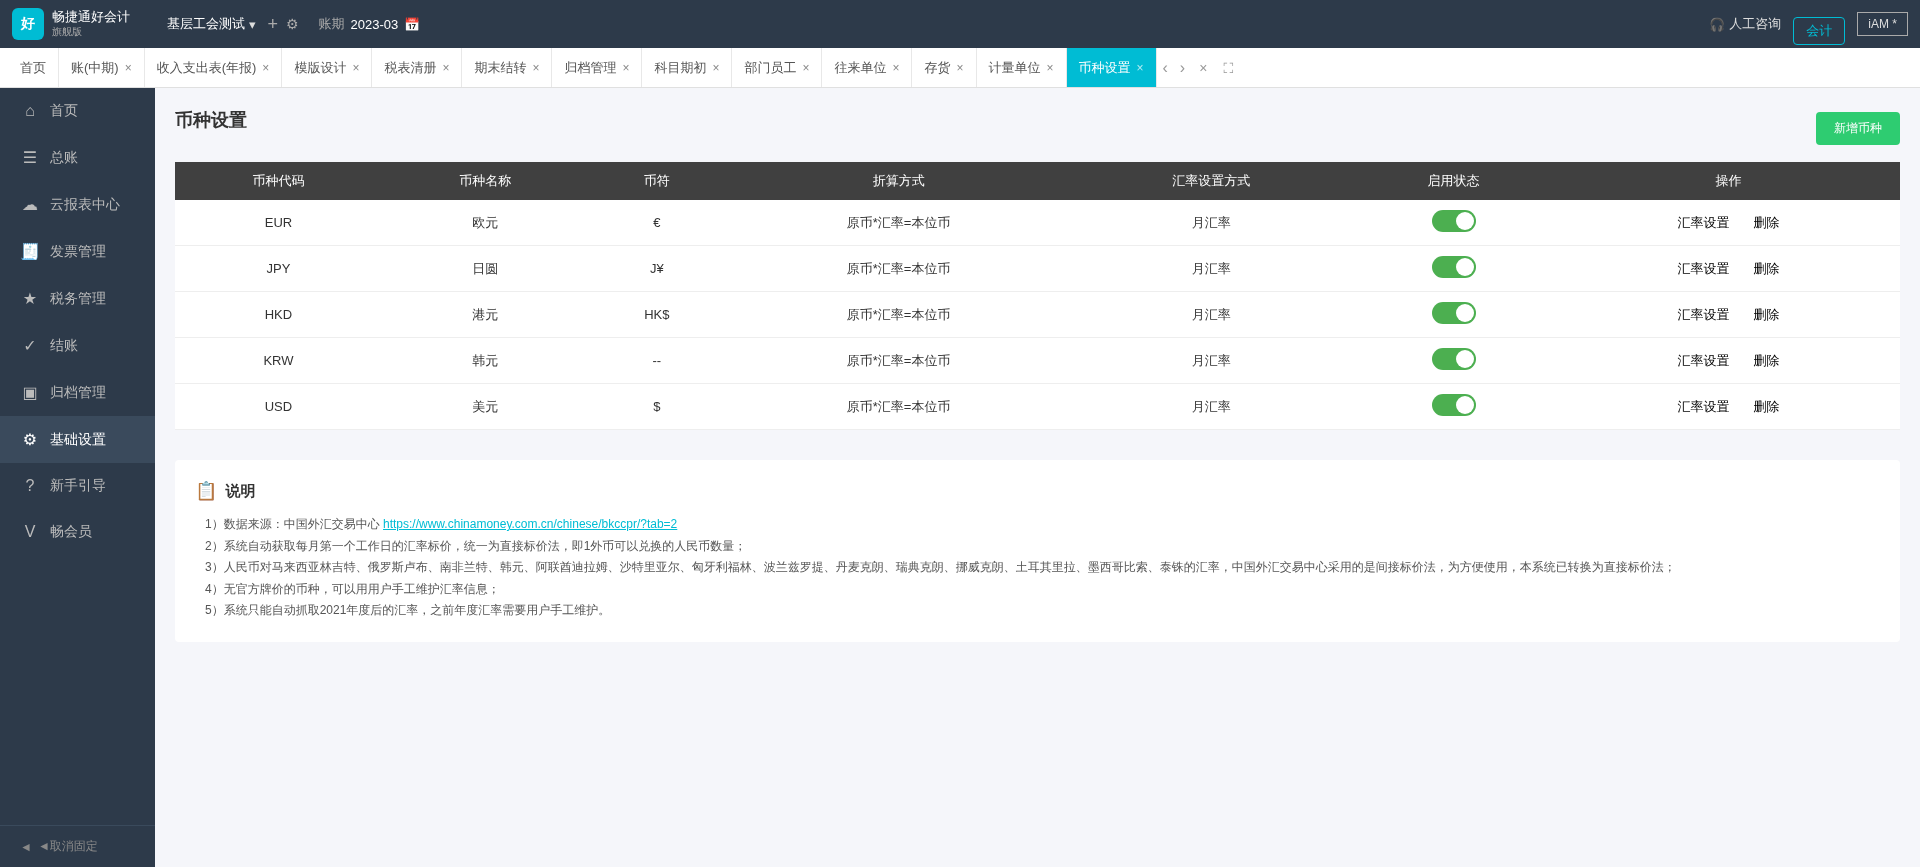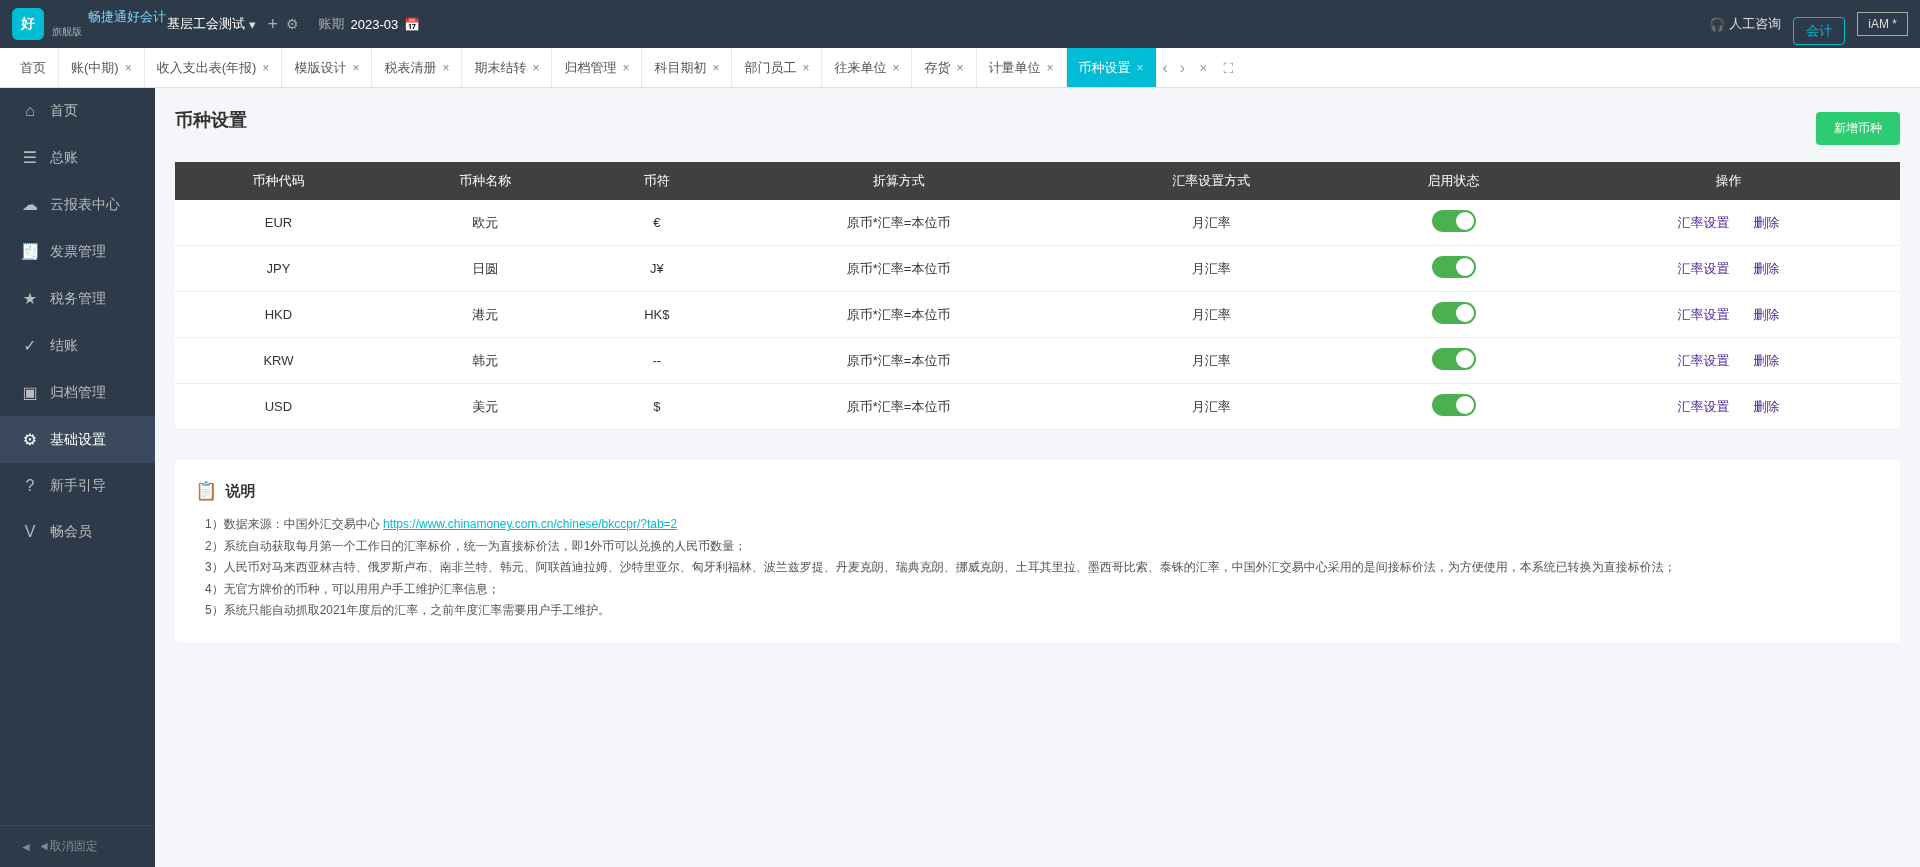--- a/index.html
+++ b/index.html
@@ -6,21 +6,21 @@
     body { font-family: 'Microsoft YaHei', SimHei, sans-serif; font-size: 13px; background: #f0f2f5; color: #333; width: 1920px; min-height: 867px; }
 
     
     .top-bar {
       display: flex; align-items: center; height: 48px;
       background: #2d3a4a; color: #fff; padding: 0 12px;
       position: relative;
     }
     .logo-area { display: flex; align-items: center; width: 155px; }
     .logo-icon { width: 32px; height: 32px; background: #00bcd4; border-radius: 6px; display: flex; align-items: center; justify-content: center; margin-right: 8px; font-size: 14px; color: #fff; font-weight: bold; }
-    .logo-text { font-size: 13px; color: #7dd3fc; line-height: 1.2; margin-left: 36px; }
+    .logo-text { font-size: 13px; color: #ffffff; line-height: 1.2; }
     .logo-subtext { font-size: 10px; color: #aaa; }
     .company-selector { display: flex; align-items: center; gap: 4px; color: #ddd; font-size: 13px; cursor: pointer; }
     .company-name { color: #fff; }
     .period-label { margin-left: 20px; color: #aaa; font-size: 13px; }
     .period-value { color: #fff; margin-left: 6px; }
     .calendar-icon { color: #00bcd4; margin-left: 6px; cursor: pointer; }
     .top-right { margin-left: auto; display: flex; align-items: center; gap: 12px; }
     .support-btn { display: flex; align-items: center; gap: 4px; color: #ddd; cursor: pointer; font-size: 13px; }
     .account-btn { background: transparent; border: 1px solid #00bcd4; color: #00bcd4; padding: 4px 12px; border-radius: 4px; cursor: pointer; font-size: 13px; margin-top: 13px; }
     .iam-btn { background: transparent; border: 1px solid #aaa; color: #ddd; padding: 4px 10px; border-radius: 0; cursor: pointer; font-size: 12px; }
@@ -58,21 +58,21 @@
 
     .content-area { position: relative; }
 
     
     .data-table { width: 100%; border-collapse: collapse; background: #fff; }
     .data-table thead tr { background: #404040; color: #fff; }
     .data-table thead th { padding: 10px 12px; text-align: center; font-weight: normal; font-size: 13px; }
     .data-table tbody tr { border-bottom: 1px solid #eee; }
     .data-table tbody td { padding: 10px 12px; text-align: center; font-size: 13px; color: #333; }
 
-    .link-btn { color: #4c1d95; cursor: pointer; text-decoration: none; }
+    .link-btn { color: #000000; cursor: pointer; text-decoration: none; }
 
     
     .toggle-switch { display: inline-block; width: 44px; height: 22px; position: relative; }
     .toggle-track { width: 44px; height: 22px; border-radius: 11px; background: #4caf50; position: relative; cursor: pointer; }
     .toggle-thumb { width: 18px; height: 18px; border-radius: 50%; background: #fff; position: absolute; top: 2px; right: 2px; transition: right 0.2s; }
 
     
     .action-cell { display: flex; justify-content: center; gap: 24px; }
 
     

